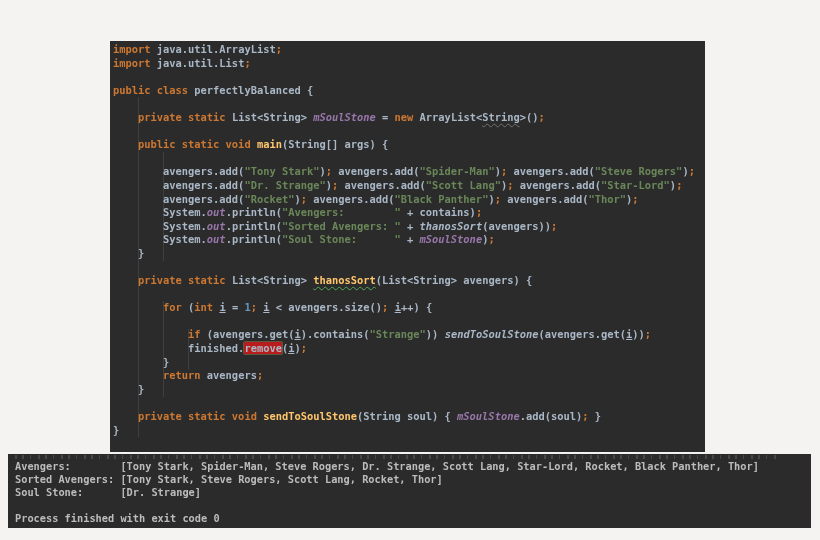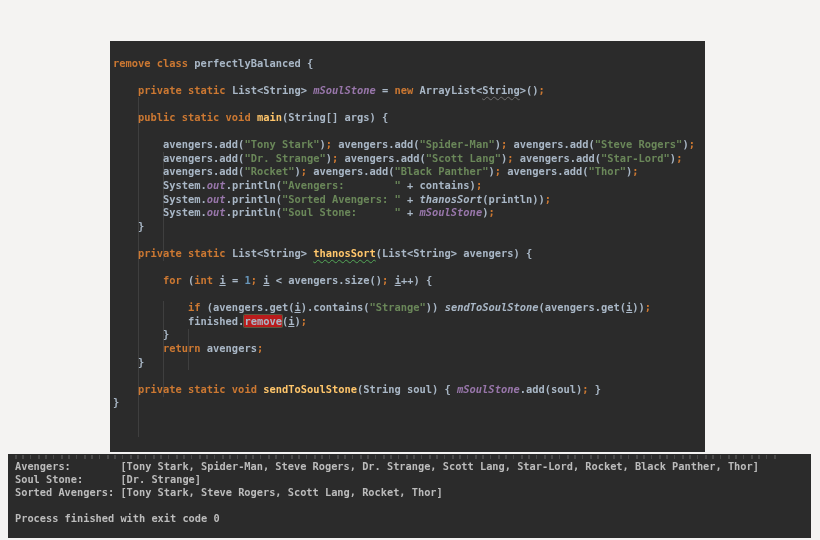--- a/index.html
+++ b/index.html
@@ -30,53 +30,55 @@
   .c-f{color:#9876aa;font-style:italic;}
   .c-m{color:#ffc66b;}
   .c-mg{color:#ffc66b;text-decoration:underline wavy #54a857 1px;text-underline-offset:2px;}
   .c-mi{color:#a9b7c6;font-style:italic;}
   .c-n{color:#6897bb;}
   .c-u{color:#a9b7c6;text-decoration:underline solid #a9b7c6 1px;text-underline-offset:1px;}
   .c-w{color:#a9b7c6;text-decoration:underline wavy #707070 1px;text-underline-offset:2px;}
   .c-hl{color:#a9b7c6;background:#b91c1c;box-shadow:0 0 0 1px #5c5942;border-radius:1px;}
   
   .console{
-    position:absolute;left:8px;top:454px;width:803px;height:84px;
+    position:absolute;left:8px;top:454px;width:803px;height:74px;
     background:#2b2b2b;overflow:hidden;
   }
   .clipped-strip{
     height:4px;margin:1px 0 1px 7px;width:765px;opacity:.45;
     background:repeating-linear-gradient(90deg,#6a6a6a 0 2px,transparent 2px 7px,#6a6a6a 7px 9px,transparent 9px 15px,#6a6a6a 15px 16px,transparent 16px 23px);
   }
   .console-line{
     white-space:pre;font-size:10.3px;line-height:13px;height:13px;
     font-weight:bold;color:#bcbcbc;padding-left:7px;
   }
 </style>
 </head>
 <body>
 
 <div class="editor">
   <div class="indent-guide ig-4a"></div>
   <div class="indent-guide ig-8a"></div>
   <div class="indent-guide ig-8b"></div>
   <div class="indent-guide ig-12a"></div>
   <div class="code-area">
+      <div class="code-line"><span class="c-k">import</span><span class="c-d"> java.util.ArrayList</span><span class="c-k">;</span></div>
+      <div class="code-line"><span class="c-k">import</span><span class="c-d"> java.util.List</span><span class="c-k">;</span></div>
       <div class="code-line">&nbsp;</div>
-      <div class="code-line"><span class="c-k">remove class</span><span class="c-d"> perfectlyBalanced {</span></div>
+      <div class="code-line"><span class="c-k">public class</span><span class="c-d"> perfectlyBalanced {</span></div>
       <div class="code-line">&nbsp;</div>
       <div class="code-line"><span class="c-d">    </span><span class="c-k">private static</span><span class="c-d"> List&lt;String&gt; </span><span class="c-f">mSoulStone</span><span class="c-d"> = </span><span class="c-k">new</span><span class="c-d"> ArrayList&lt;</span><span class="c-w">String</span><span class="c-d">&gt;()</span><span class="c-k">;</span></div>
       <div class="code-line">&nbsp;</div>
       <div class="code-line"><span class="c-d">    </span><span class="c-k">public static void</span><span class="c-d"> </span><span class="c-m">main</span><span class="c-d">(String[] args) {</span></div>
       <div class="code-line">&nbsp;</div>
       <div class="code-line"><span class="c-d">        avengers.add(</span><span class="c-s">"Tony Stark"</span><span class="c-d">)</span><span class="c-k">;</span><span class="c-d"> avengers.add(</span><span class="c-s">"Spider-Man"</span><span class="c-d">)</span><span class="c-k">;</span><span class="c-d"> avengers.add(</span><span class="c-s">"Steve Rogers"</span><span class="c-d">)</span><span class="c-k">;</span></div>
       <div class="code-line"><span class="c-d">        avengers.add(</span><span class="c-s">"Dr. Strange"</span><span class="c-d">)</span><span class="c-k">;</span><span class="c-d"> avengers.add(</span><span class="c-s">"Scott Lang"</span><span class="c-d">)</span><span class="c-k">;</span><span class="c-d"> avengers.add(</span><span class="c-s">"Star-Lord"</span><span class="c-d">)</span><span class="c-k">;</span></div>
       <div class="code-line"><span class="c-d">        avengers.add(</span><span class="c-s">"Rocket"</span><span class="c-d">)</span><span class="c-k">;</span><span class="c-d"> avengers.add(</span><span class="c-s">"Black Panther"</span><span class="c-d">)</span><span class="c-k">;</span><span class="c-d"> avengers.add(</span><span class="c-s">"Thor"</span><span class="c-d">)</span><span class="c-k">;</span></div>
       <div class="code-line"><span class="c-d">        System.</span><span class="c-f">out</span><span class="c-d">.println(</span><span class="c-s">"Avengers:        "</span><span class="c-d"> + contains)</span><span class="c-k">;</span></div>
-      <div class="code-line"><span class="c-d">        System.</span><span class="c-f">out</span><span class="c-d">.println(</span><span class="c-s">"Sorted Avengers: "</span><span class="c-d"> + </span><span class="c-mi">thanosSort</span><span class="c-d">(println))</span><span class="c-k">;</span></div>
+      <div class="code-line"><span class="c-d">        System.</span><span class="c-f">out</span><span class="c-d">.println(</span><span class="c-s">"Sorted Avengers: "</span><span class="c-d"> + </span><span class="c-mi">thanosSort</span><span class="c-d">(avengers))</span><span class="c-k">;</span></div>
       <div class="code-line"><span class="c-d">        System.</span><span class="c-f">out</span><span class="c-d">.println(</span><span class="c-s">"Soul Stone:      "</span><span class="c-d"> + </span><span class="c-f">mSoulStone</span><span class="c-d">)</span><span class="c-k">;</span></div>
       <div class="code-line"><span class="c-d">    }</span></div>
       <div class="code-line">&nbsp;</div>
       <div class="code-line"><span class="c-d">    </span><span class="c-k">private static</span><span class="c-d"> List&lt;String&gt; </span><span class="c-mg">thanosSort</span><span class="c-d">(List&lt;String&gt; avengers) {</span></div>
       <div class="code-line">&nbsp;</div>
       <div class="code-line"><span class="c-d">        </span><span class="c-k">for</span><span class="c-d"> (</span><span class="c-k">int</span><span class="c-d"> </span><span class="c-u">i</span><span class="c-d"> = </span><span class="c-n">1</span><span class="c-k">;</span><span class="c-d"> </span><span class="c-u">i</span><span class="c-d"> &lt; avengers.size()</span><span class="c-k">;</span><span class="c-d"> </span><span class="c-u">i</span><span class="c-d">++) {</span></div>
       <div class="code-line">&nbsp;</div>
       <div class="code-line"><span class="c-d">            </span><span class="c-k">if</span><span class="c-d"> (avengers.get(</span><span class="c-u">i</span><span class="c-d">).contains(</span><span class="c-s">"Strange"</span><span class="c-d">)) </span><span class="c-mi">sendToSoulStone</span><span class="c-d">(avengers.get(</span><span class="c-u">i</span><span class="c-d">))</span><span class="c-k">;</span></div>
       <div class="code-line"><span class="c-d">            finished.</span><span class="c-hl">remove</span><span class="c-d">(</span><span class="c-u">i</span><span class="c-d">)</span><span class="c-k">;</span></div>
       <div class="code-line"><span class="c-d">        }</span></div>
@@ -85,18 +87,18 @@
       <div class="code-line">&nbsp;</div>
       <div class="code-line"><span class="c-d">    </span><span class="c-k">private static void</span><span class="c-d"> </span><span class="c-m">sendToSoulStone</span><span class="c-d">(String soul) { </span><span class="c-f">mSoulStone</span><span class="c-d">.add(soul)</span><span class="c-k">;</span><span class="c-d"> }</span></div>
       <div class="code-line"><span class="c-d">}</span></div>
     </div>
 </div>
 
 <div class="console">
   <div class="clipped-strip"></div>
   <div>
       <div class="console-line">Avengers:        [Tony Stark, Spider-Man, Steve Rogers, Dr. Strange, Scott Lang, Star-Lord, Rocket, Black Panther, Thor]</div>
+      <div class="console-line">Sorted Avengers: [Tony Stark, Steve Rogers, Scott Lang, Rocket, Thor]</div>
       <div class="console-line">Soul Stone:      [Dr. Strange]</div>
-      <div class="console-line">Sorted Avengers: [Tony Stark, Steve Rogers, Scott Lang, Rocket, Thor]</div>
       <div class="console-line">&nbsp;</div>
       <div class="console-line">Process finished with exit code 0</div>
     </div>
 </div>
 
 </body></html>

